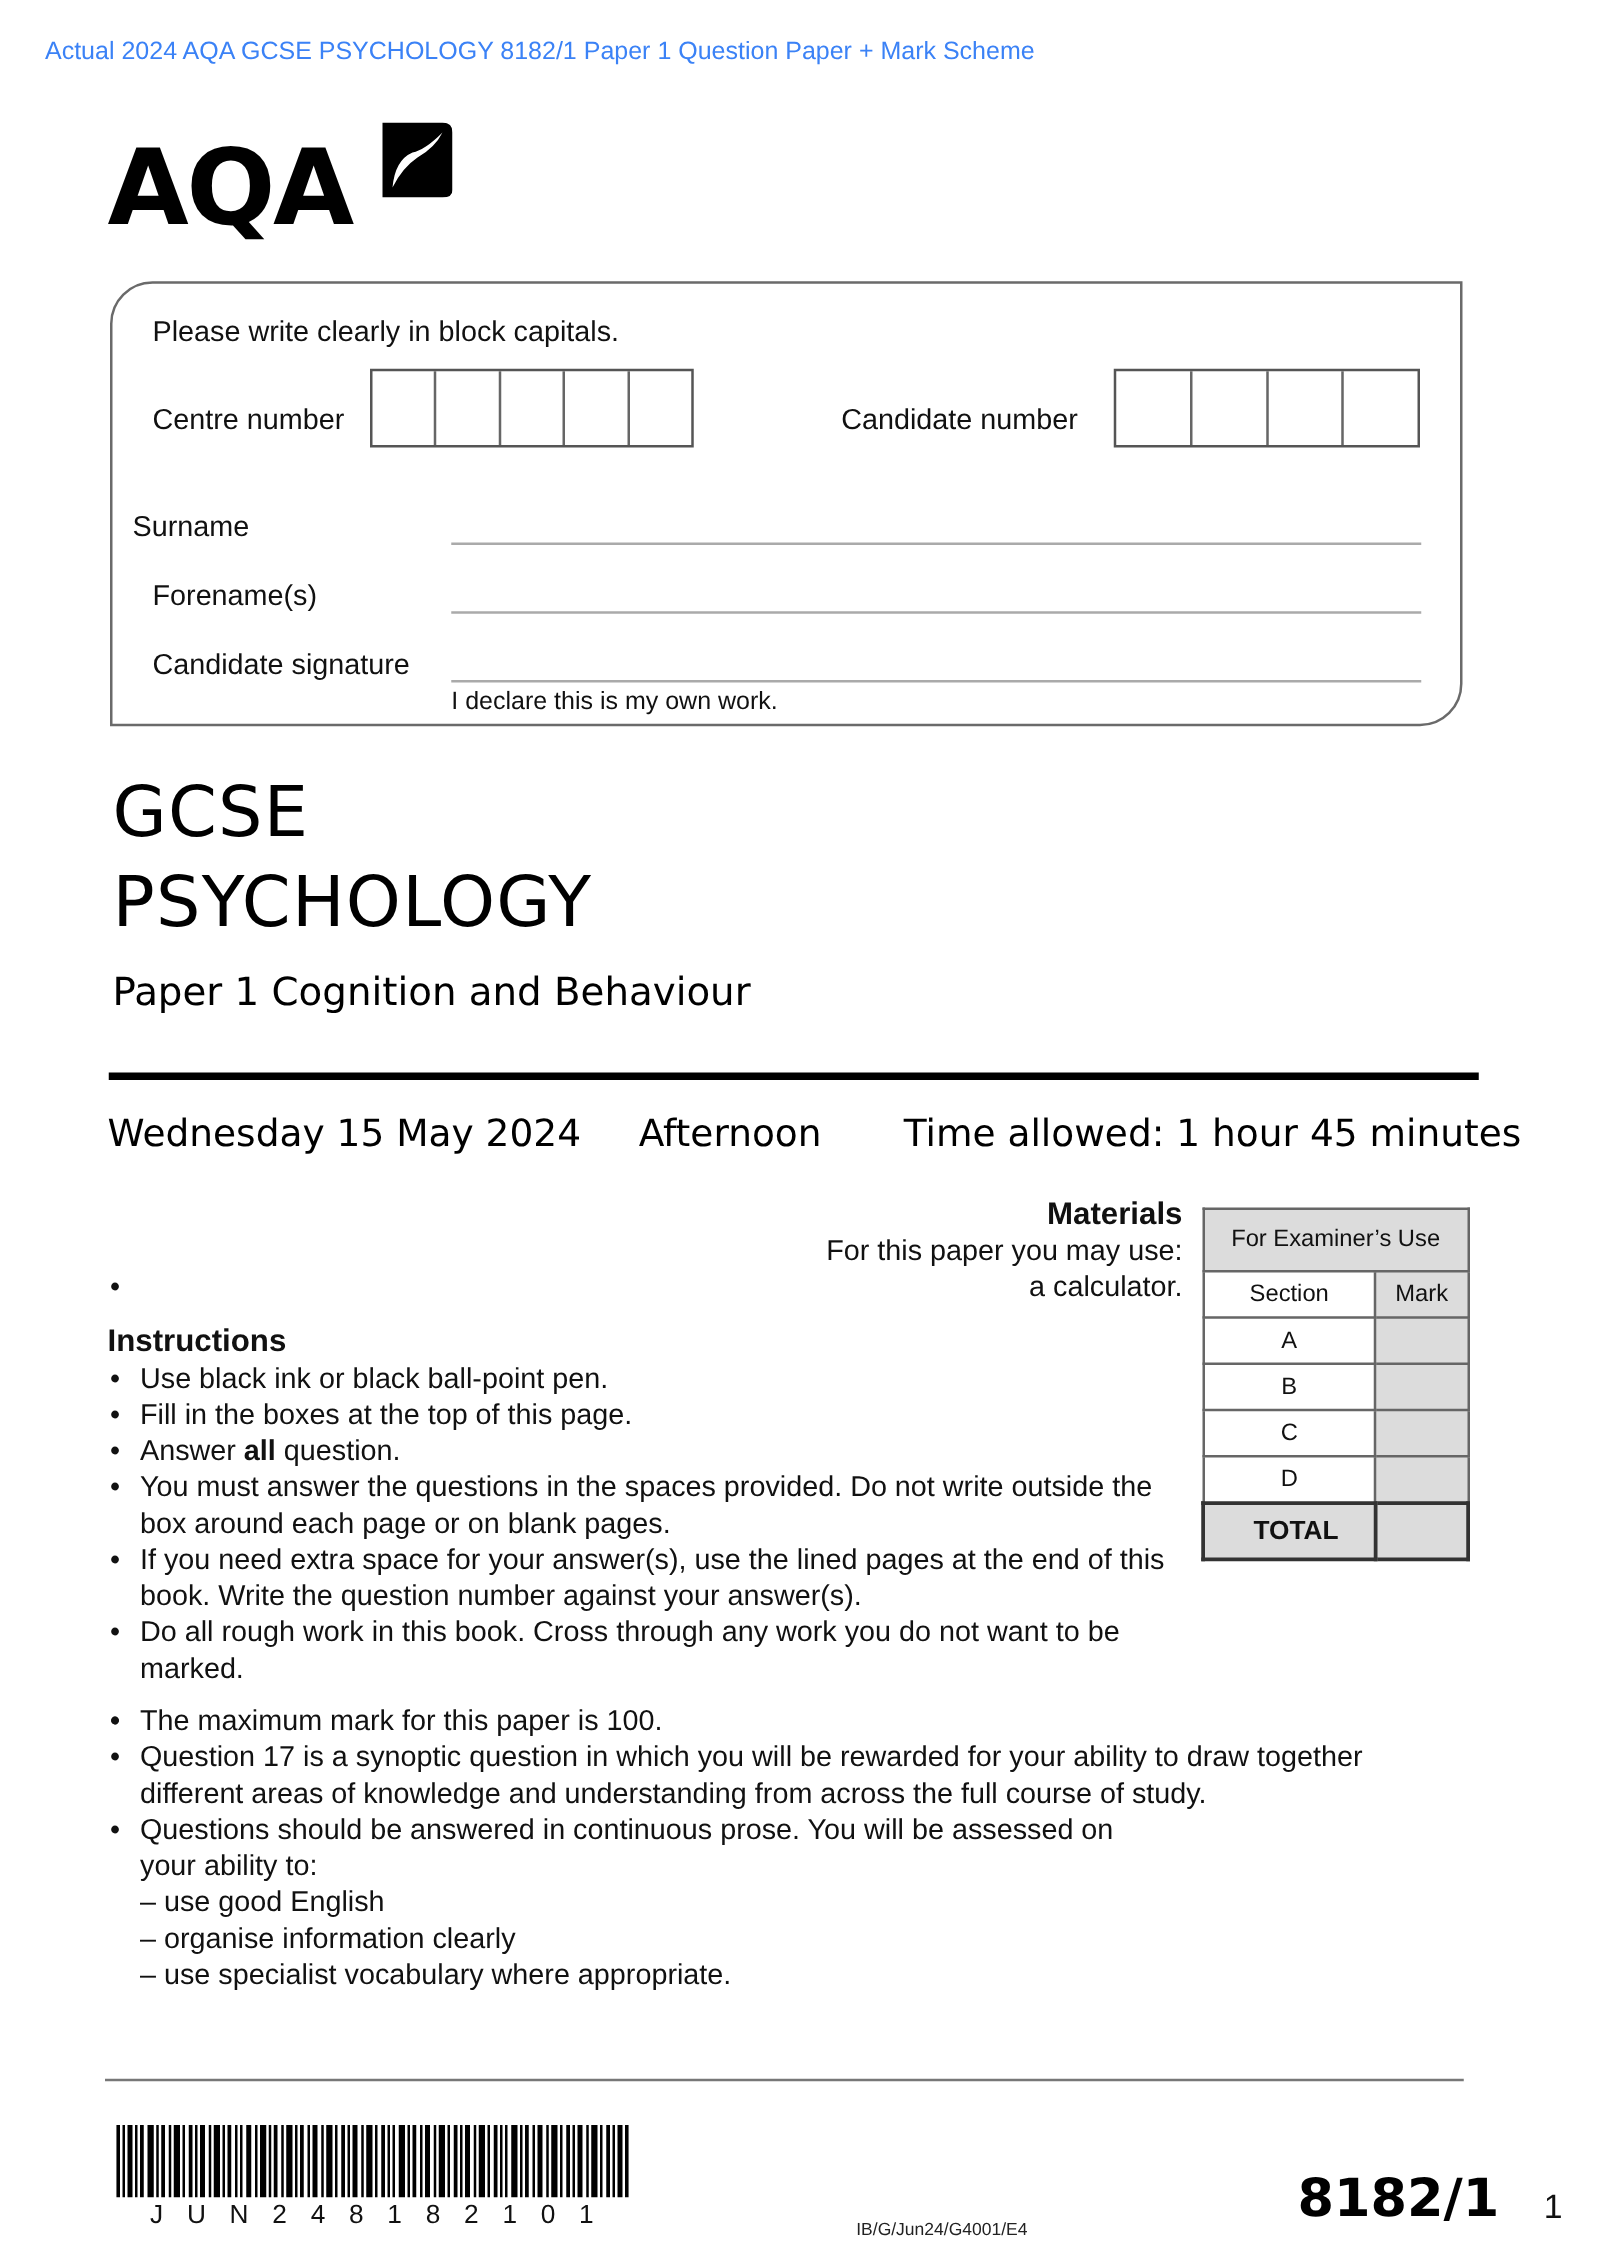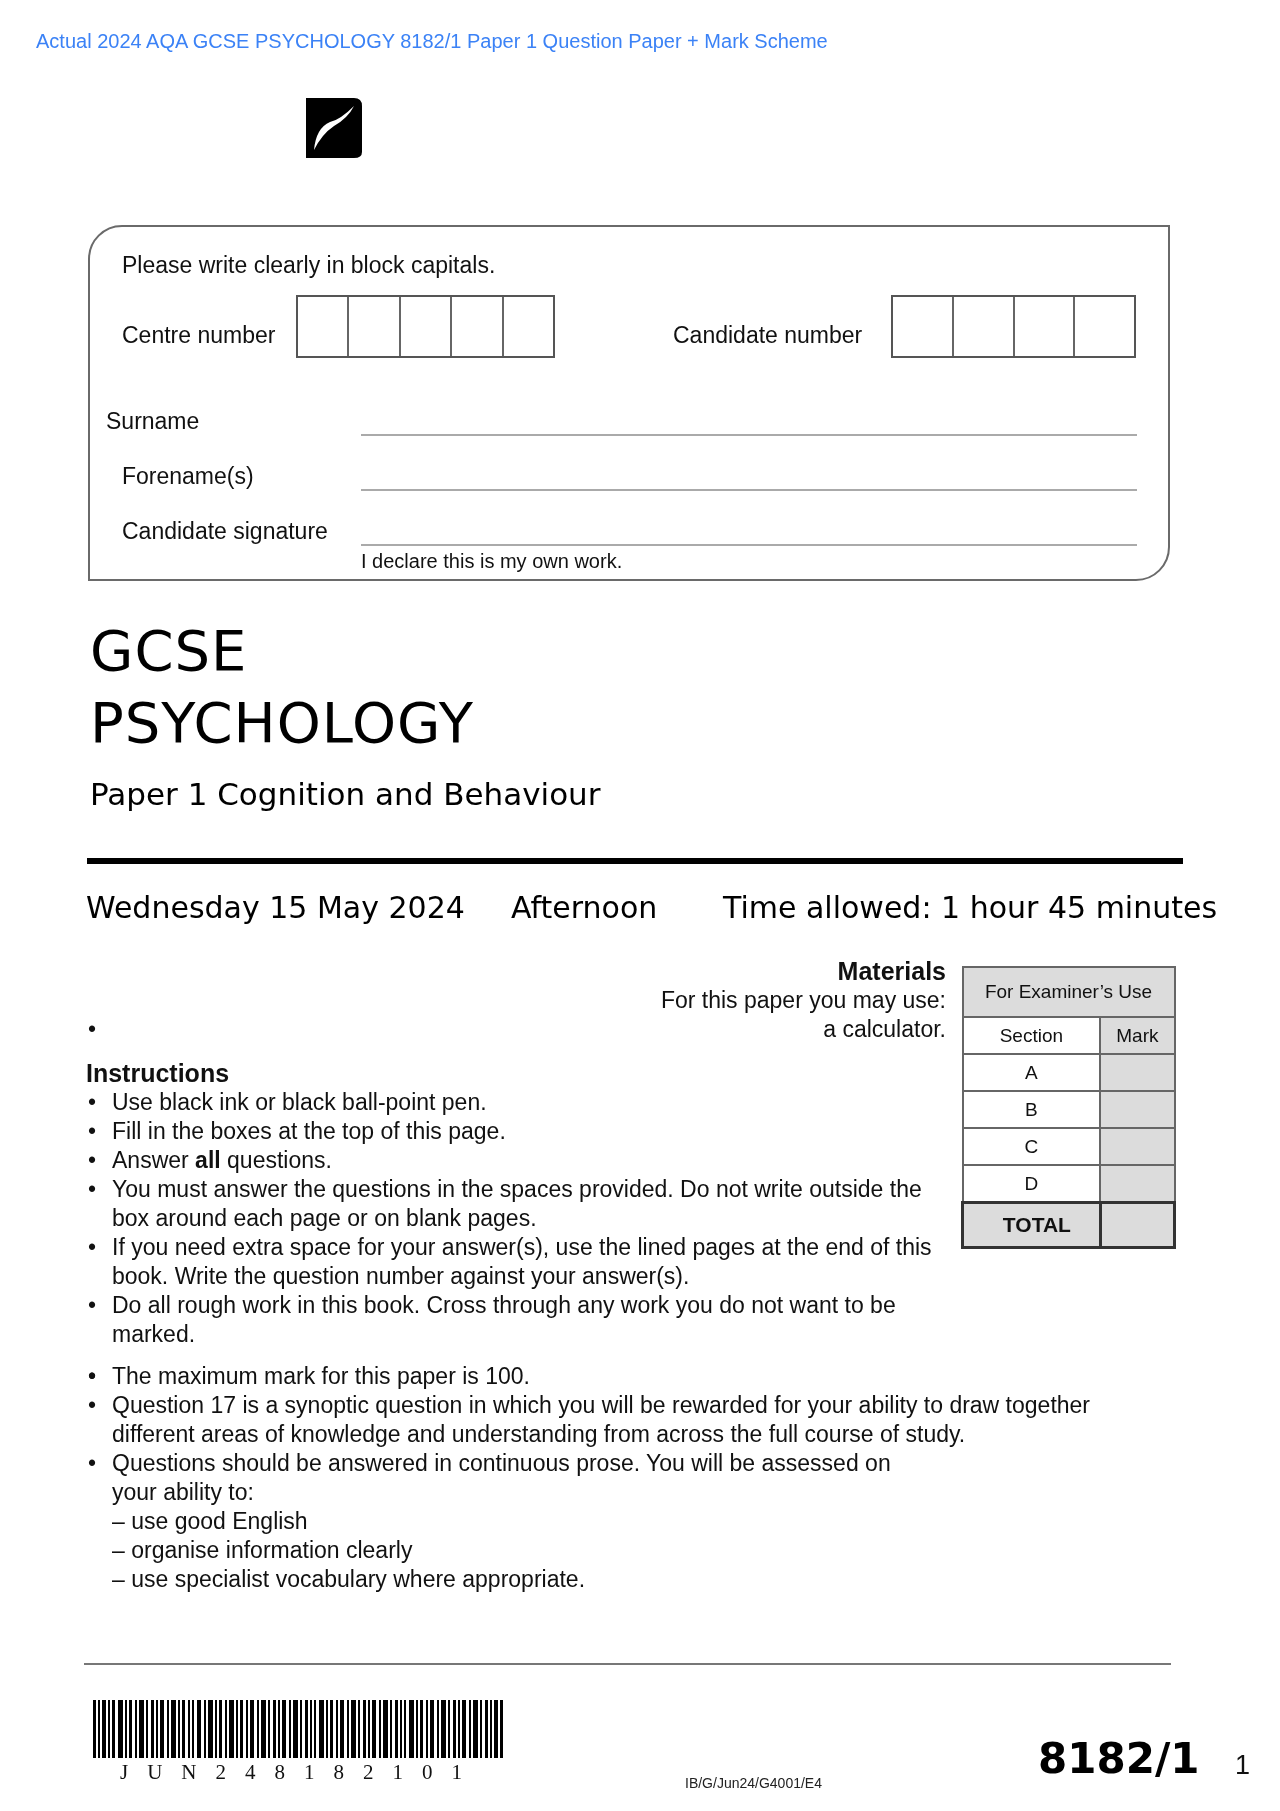--- a/index.html
+++ b/index.html
@@ -42,32 +42,33 @@
   
   .exam { left:961px; top:966px; width:215px; border-collapse:collapse; font-size:19px; }
   .exam td { border:2px solid #666; text-align:center; height:35px; padding:0; }
   .exam .hdr { background:#dcdcdc; height:48px; }
   .exam .shade { background:#dcdcdc; }
   .exam .total td { border:3px solid #333; font-weight:bold; font-size:21px; height:42px;padding-left:11px; }
 
   
   .foot-rule { left:84px; top:1663px; width:1087px; height:0; border-top:2px solid #777; }
   .barcode { left:93px; top:1700px; width:410px; height:58px; }
-  .barcode-text { left:120px; top:1760px; font-family:Liberation Serif, serif; font-size:21px;
+  .barcode-text { left:120px; top:1760px; font-family:Liberation Sans, sans-serif; font-size:21px;
                   letter-spacing:19px; color:#111; white-space:nowrap; }
   .ref { left:685px; top:1775px; font-size:14px; color:#222; white-space:nowrap; }
   .code { left:1038px; top:1734px; font-family:"DejaVu Sans", sans-serif; font-weight:bold; font-size:42px; color:#000; }
   .pageno { left:1235px; top:1750px; font-size:27px; color:#111; }
 </style>
 </head>
 <body>
 
 <div class="abs banner">Actual 2024 AQA GCSE PSYCHOLOGY 8182/1 Paper 1 Question Paper + Mark Scheme</div>
 
 <div class="abs logo">
+  <span class="logo-text">AQA</span>
   <svg class="logo-mark" viewBox="0 0 58 60">
     <path d="M2 0 H50 Q58 0 58 8 V54 Q58 60 50 60 H2 Z M10 52 Q18 36 30 28 Q44 20 50 8 Q36 22 26 24 Q12 30 10 52 Z" fill="#000" fill-rule="evenodd"></path>
   </svg>
 </div>
 
 <div class="abs form-box"></div>
 <div class="abs form-text" style="left:122px;top:252px;">Please write clearly in block capitals.</div>
 
 <div class="abs form-text" style="left:122px;top:322px;">Centre number</div>
 <div class="abs boxes" style="left:296px;top:295px;width:259px;height:63px;">
@@ -112,21 +113,21 @@
   <ul>
     <li><span class="bullet">•</span><span>a calculator.</span></li>
   </ul>
 </div>
 
 <div class="abs sec" style="top:1058px;width:870px;">
   <h3>Instructions</h3>
   <ul>
     <li><span class="bullet">•</span><span>Use black ink or black ball-point pen.</span></li>
     <li><span class="bullet">•</span><span>Fill in the boxes at the top of this page.</span></li>
-    <li><span class="bullet">•</span><span>Answer </span><b>all</b><span> questions.</span></li>
+    <li><span class="bullet">•</span><span>Answer </span><b>all</b><span> question.</span></li>
     <li><span class="bullet">•</span><span>You must answer the questions in the spaces provided.  Do not write outside the box around each page or on blank pages.</span></li>
     <li><span class="bullet">•</span><span>If you need extra space for your answer(s), use the lined pages at the end of this book.  Write the question number against your answer(s).</span></li>
     <li><span class="bullet">•</span><span>Do all rough work in this book.  Cross through any work you do not want to be marked.</span></li>
   </ul>
 </div>
 
 <div class="abs sec" style="top:1362px;width:1080px;">
   <ul>
     <li><span class="bullet">•</span></li>
     <li><span class="bullet">•</span><span>The maximum mark for this paper is 100.</span></li>

